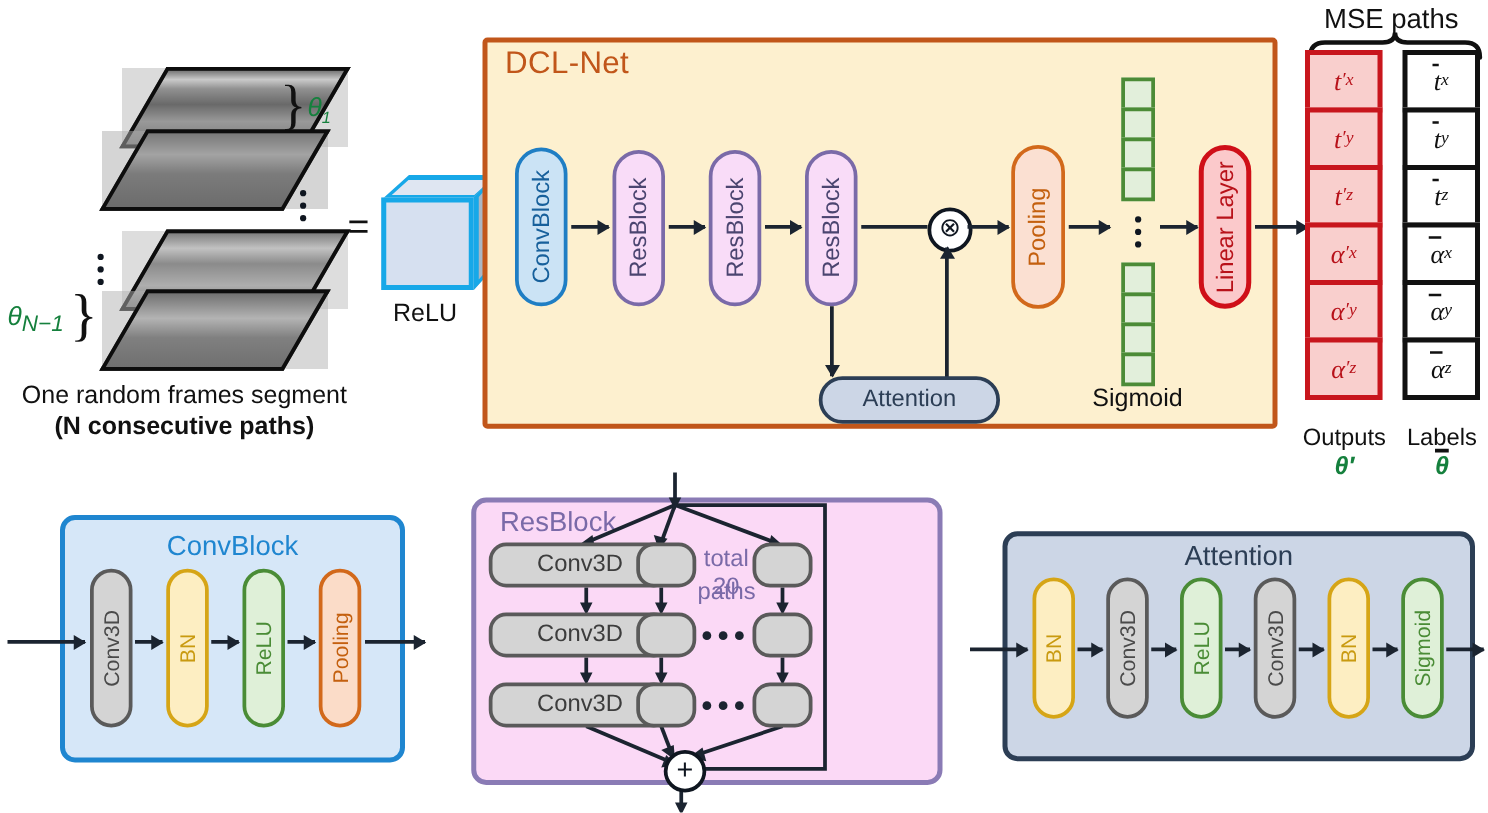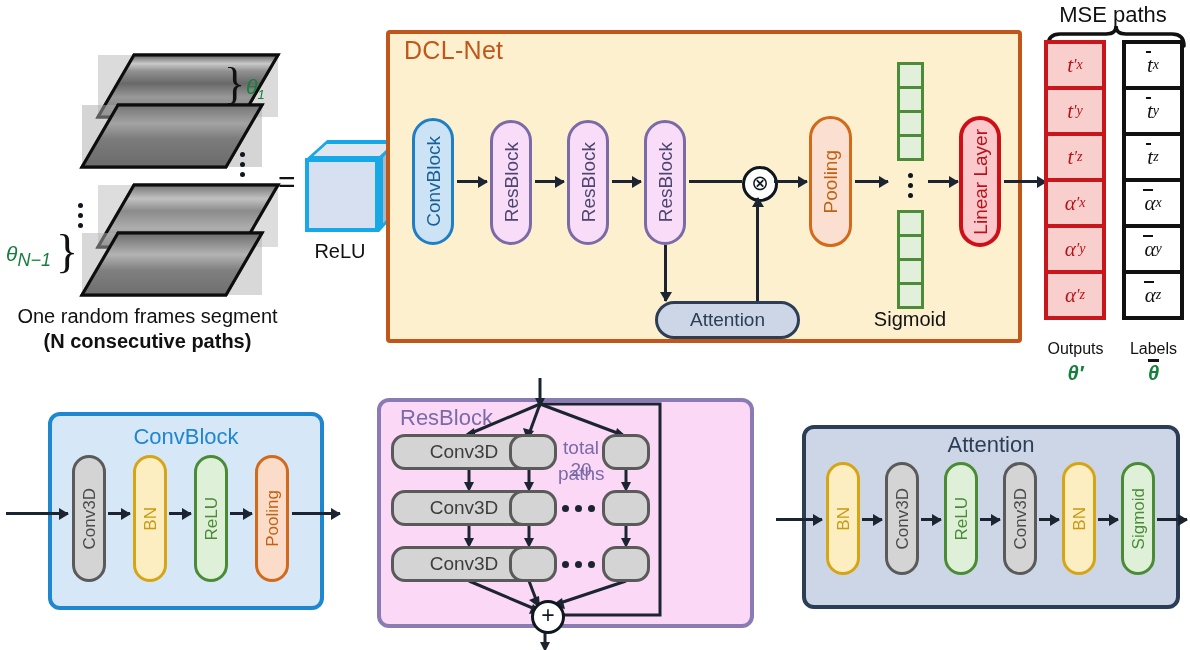--- a/index.html
+++ b/index.html
@@ -91,21 +91,21 @@
   .out .ocell{background:#f9cfcd;border:4px solid #c8161d;color:#b8121a;}
   .lab .ocell{background:#ffffff;border:4px solid #111111;color:#111111;}
   .ocell sub{font-size:14px;font-style:italic;vertical-align:-3px;}
   .ocell .ov{position:relative;}
   .ocell .bar{
     position:absolute;left:-1px;right:2px;top:-2px;height:2px;background:currentColor;
   }
 
   
   .cap{font-size:20px;color:#111;text-align:center;}
-  .capsm{font-size:16px;color:#111;text-align:center;}
+  .capsm{font-size:19px;color:#111;text-align:center;}
 
   
   .cube-front{
     position:absolute;left:0;top:18px;width:74px;height:74px;
     background:#d6e0f0;border:4px solid #17a8e8;box-sizing:border-box;
   }
   .cube-top{
     position:absolute;left:0px;top:0px;width:74px;height:20px;
     background:#dfe6f2;border:4px solid #17a8e8;box-sizing:border-box;
     transform:skewX(-48deg);transform-origin:bottom left;

